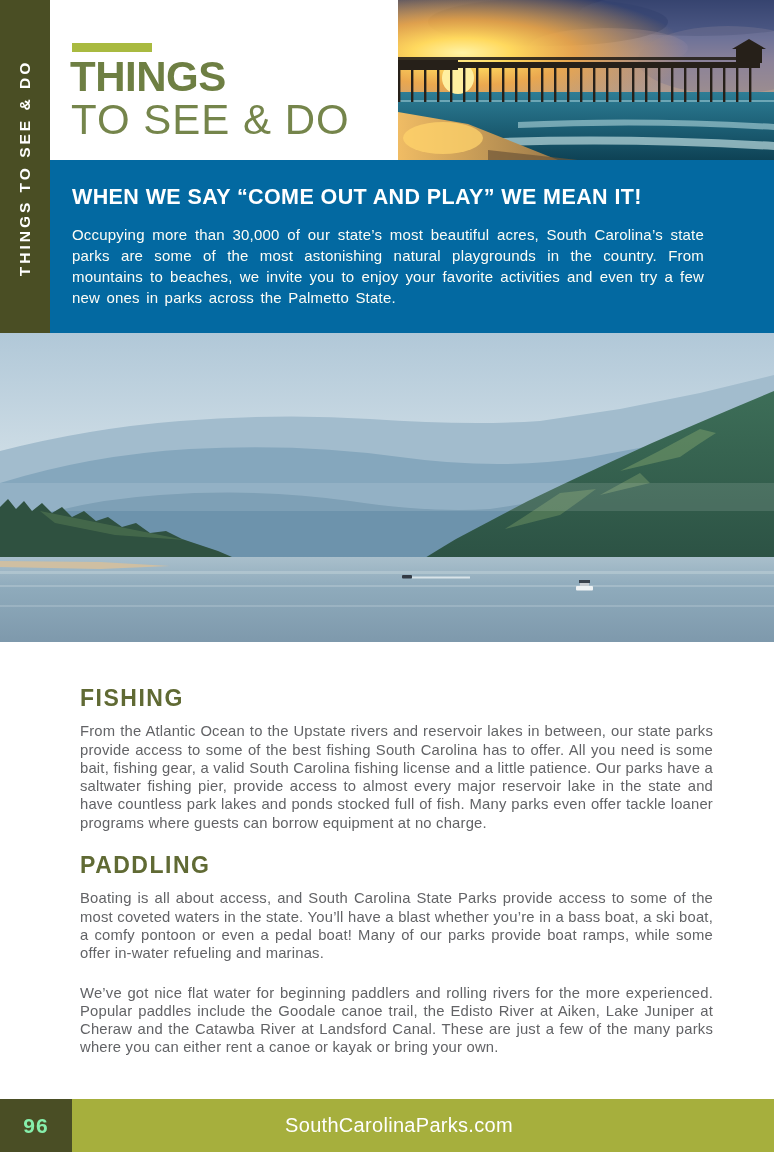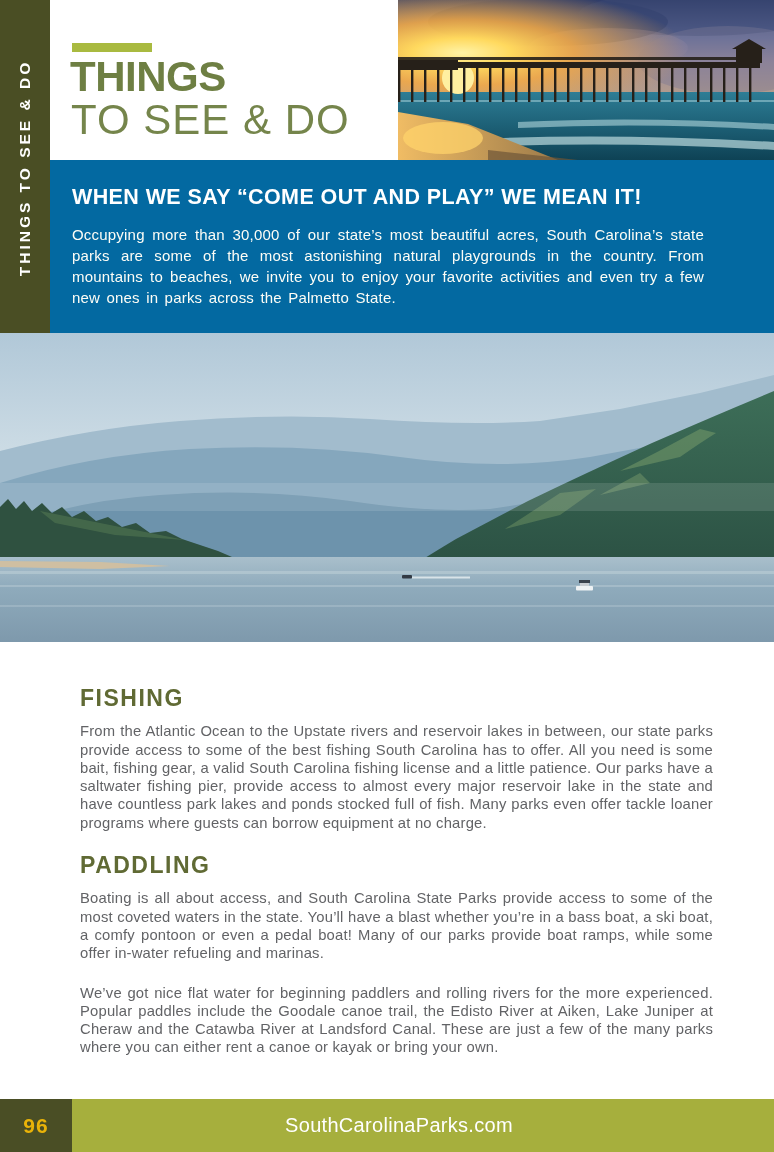--- a/index.html
+++ b/index.html
@@ -35,21 +35,21 @@
   
   .content { position:absolute; left:80px; top:642px; width:633px;margin-top:27px; }
   .topic { margin-bottom:21px; }
   .topic:first-child { padding-top:17px; }
   .topic h3 { color:#606a34; font-size:23px; line-height:1.1; font-weight:bold; letter-spacing:1.5px; margin-bottom:11px; }
   .topic p { color:#626366; font-size:14.8px; line-height:18.3px; text-align:justify; letter-spacing:0.2px; }
 
   
   .footer { position:absolute; left:0; top:1099px; width:774px; height:53px; background:#a6af3d; }
   .website { position:absolute; left:12px; top:0; width:774px; height:53px; display:flex; align-items:center; justify-content:center; color:#ffffff; font-weight:normal; font-size:20px; letter-spacing:0.3px; }
-  .page-num { position:absolute; left:0; top:0; width:72px; height:53px; background:#4a4e25; color:#eab308; font-weight:bold; font-size:21px; display:flex; align-items:center; justify-content:center; letter-spacing:1px; }
+  .page-num { position:absolute; left:0; top:0; width:72px; height:53px; background:#4a4e25; color:#86efac; font-weight:bold; font-size:21px; display:flex; align-items:center; justify-content:center; letter-spacing:1px; }
 </style>
 </head>
 <body>
 
 <div class="page">
 
   <div class="sidebar">
     <span class="sidebar-text">THINGS TO SEE &amp; DO</span>
   </div>
 

